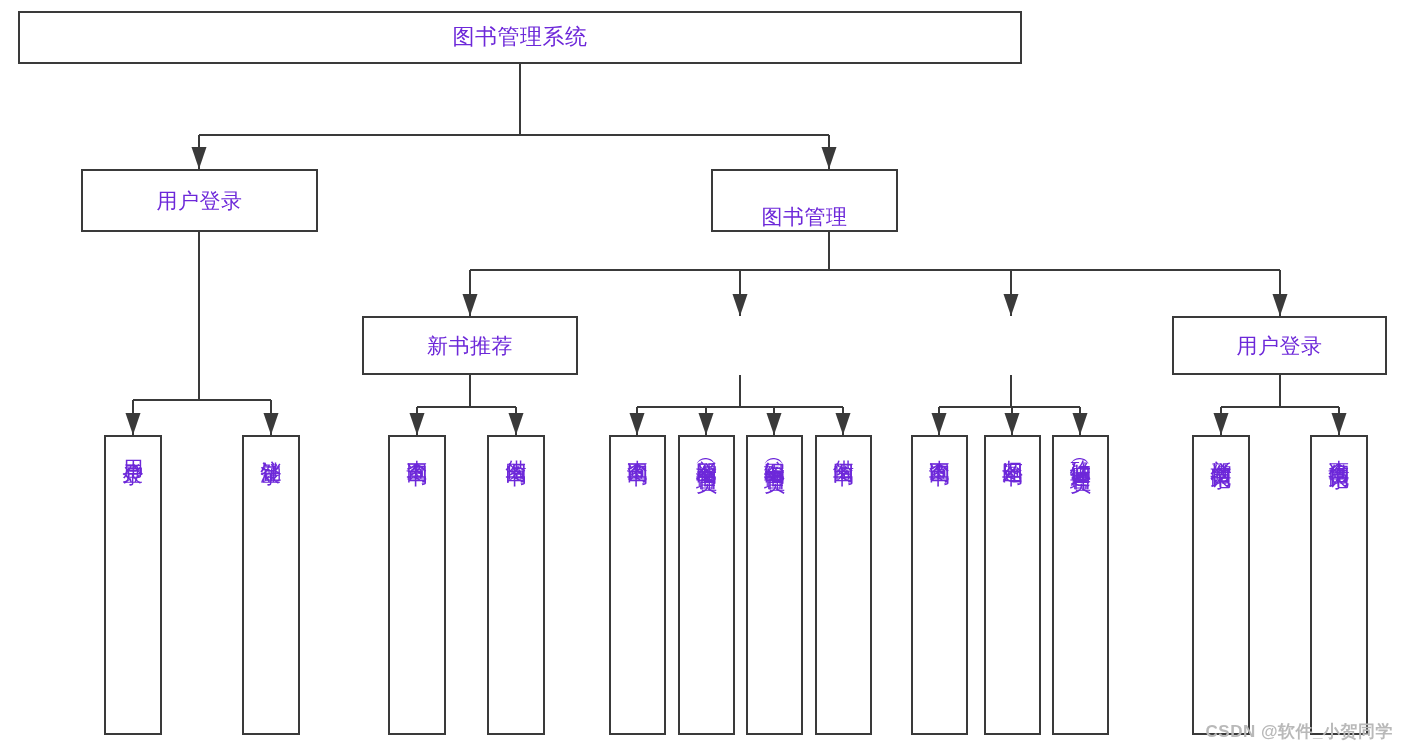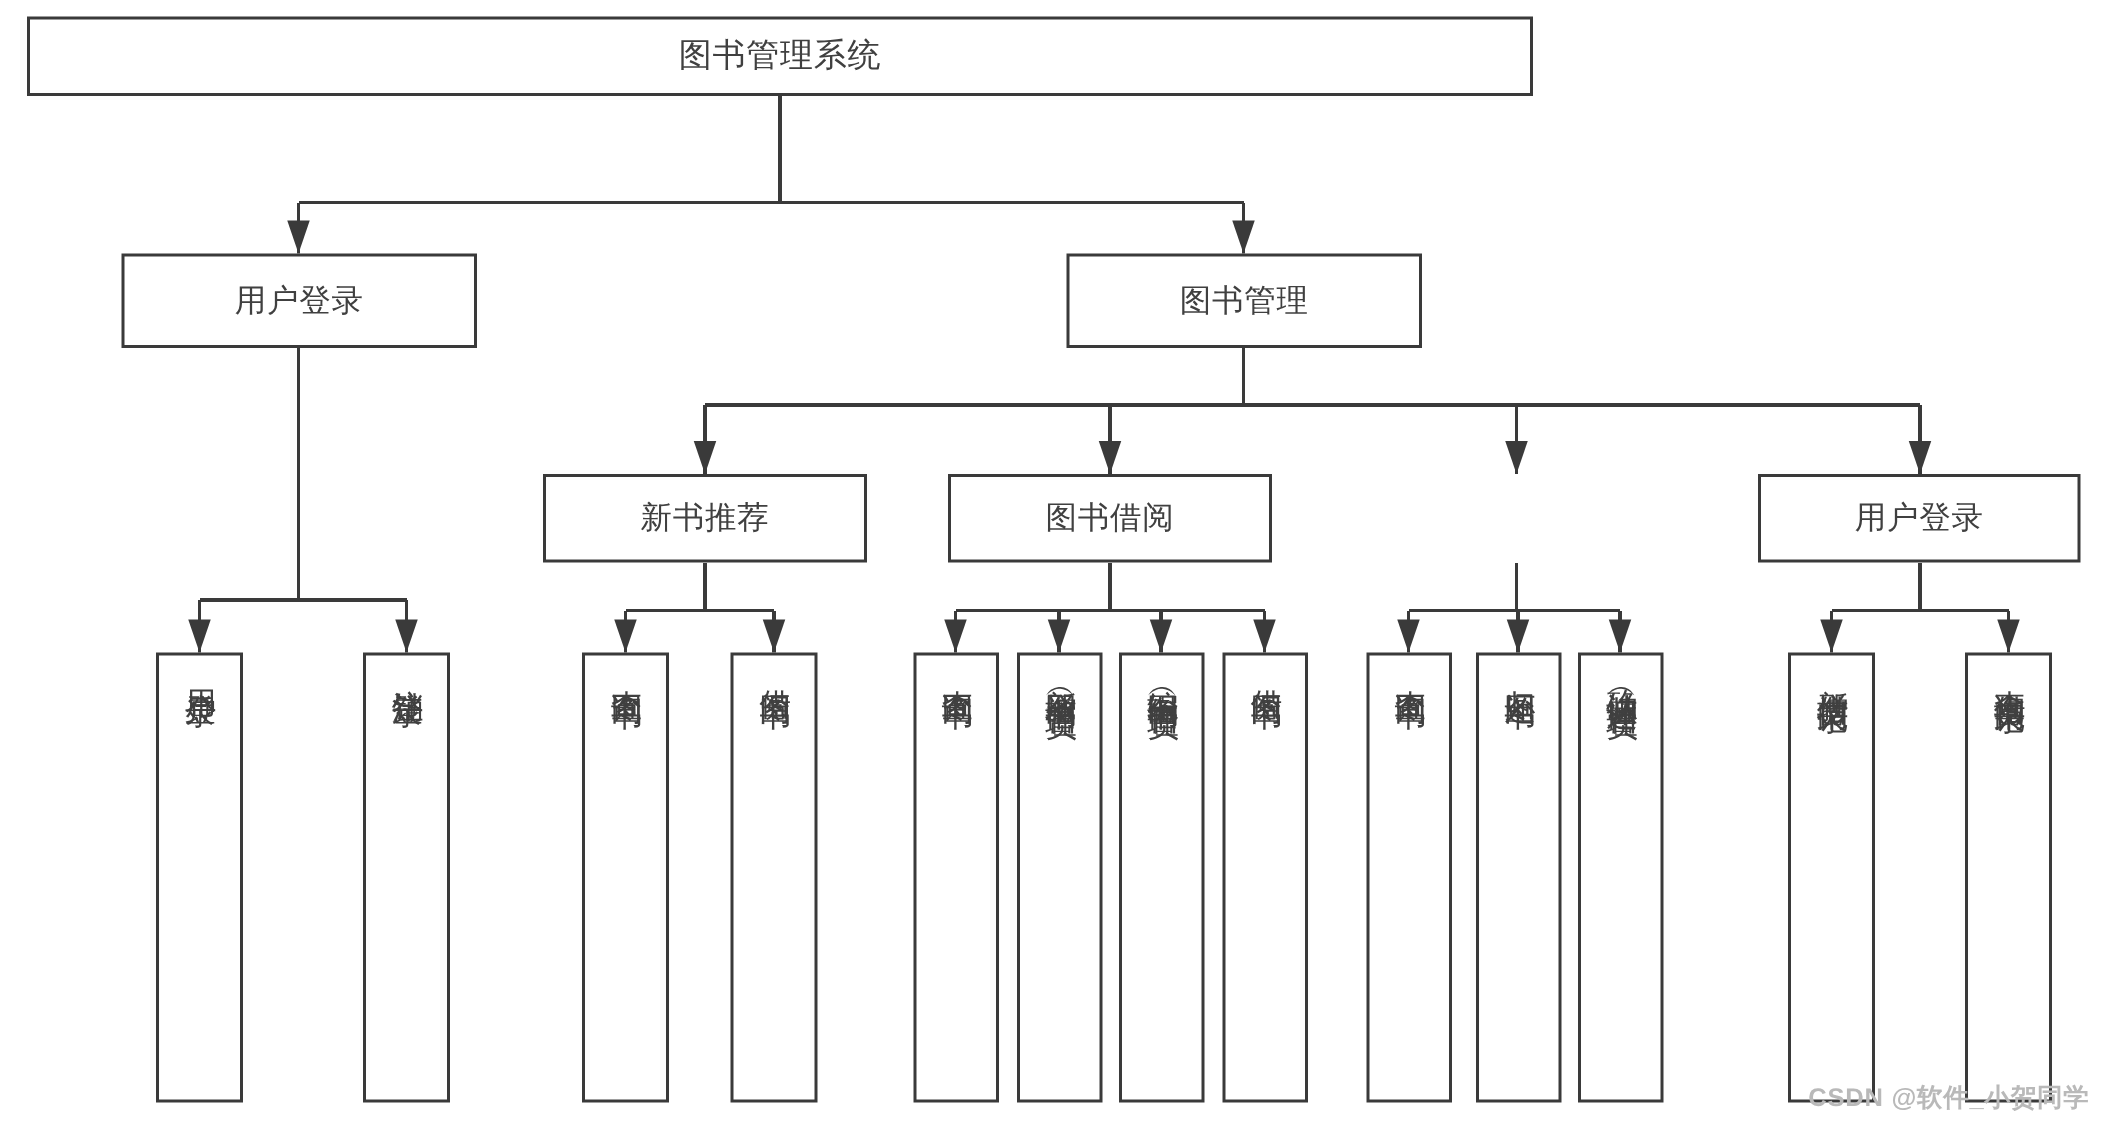--- a/index.html
+++ b/index.html
@@ -27,21 +27,21 @@
     pointer-events: none;
   }
   .node {
     position: absolute;
     box-sizing: border-box;
     background: #ffffff;
     border: 2px solid #3a3a3a;
     display: flex;
     align-items: center;
     justify-content: center;
-    color: #404040;
+    color: #6d28d9;
     z-index: 2;
   }
   .node-label {
     display: block;
     text-align: center;
     line-height: 1.22;
     letter-spacing: 0.5px;
   }
   
   .node.horiz .node-label {
@@ -138,30 +138,27 @@
       <path d="M 1331.5 413 L 1339 435 L 1346.5 413 Z" fill="#3a3a3a"></path>
     </svg>
 
   <div class="node root horiz" id="node-root" style="left: 18px; top: 11px; width: 1004px; height: 53px;">
     <span class="node-label">图书管理系统</span>
   </div>
 
   <div class="node horiz" id="node-l2-0" style="left: 81px; top: 169px; width: 237px; height: 63px;">
     <span class="node-label">用户登录</span>
   </div>
-  <div class="node horiz" id="node-l2-1" style="left: 711px; top: 169px; width: 237px; height: 63px;">
+  <div class="node horiz" id="node-l2-1" style="left: 711px; top: 169px; width: 187px; height: 63px; align-items: flex-end;">
     <span class="node-label">图书管理</span>
   </div>
 
   <div class="node horiz" id="node-l3-0" style="left: 362px; top: 316px; width: 216px; height: 59px;">
     <span class="node-label">新书推荐</span>
   </div>
-  <div class="node horiz" id="node-l3-1" style="left: 632px; top: 316px; width: 216px; height: 59px;">
-    <span class="node-label">图书借阅</span>
-  </div>
   <div class="node horiz" id="node-l3-3" style="left: 1172px; top: 316px; width: 215px; height: 59px;">
     <span class="node-label">用户登录</span>
   </div>
 
   <div class="node vert" id="node-leaf-0" style="left: 104px; top: 435px; width: 58px; height: 300px;">
     <span class="node-label">用户登录</span>
   </div>
   <div class="node vert" id="node-leaf-1" style="left: 242px; top: 435px; width: 58px; height: 300px;">
     <span class="node-label">注销登录</span>
   </div>

